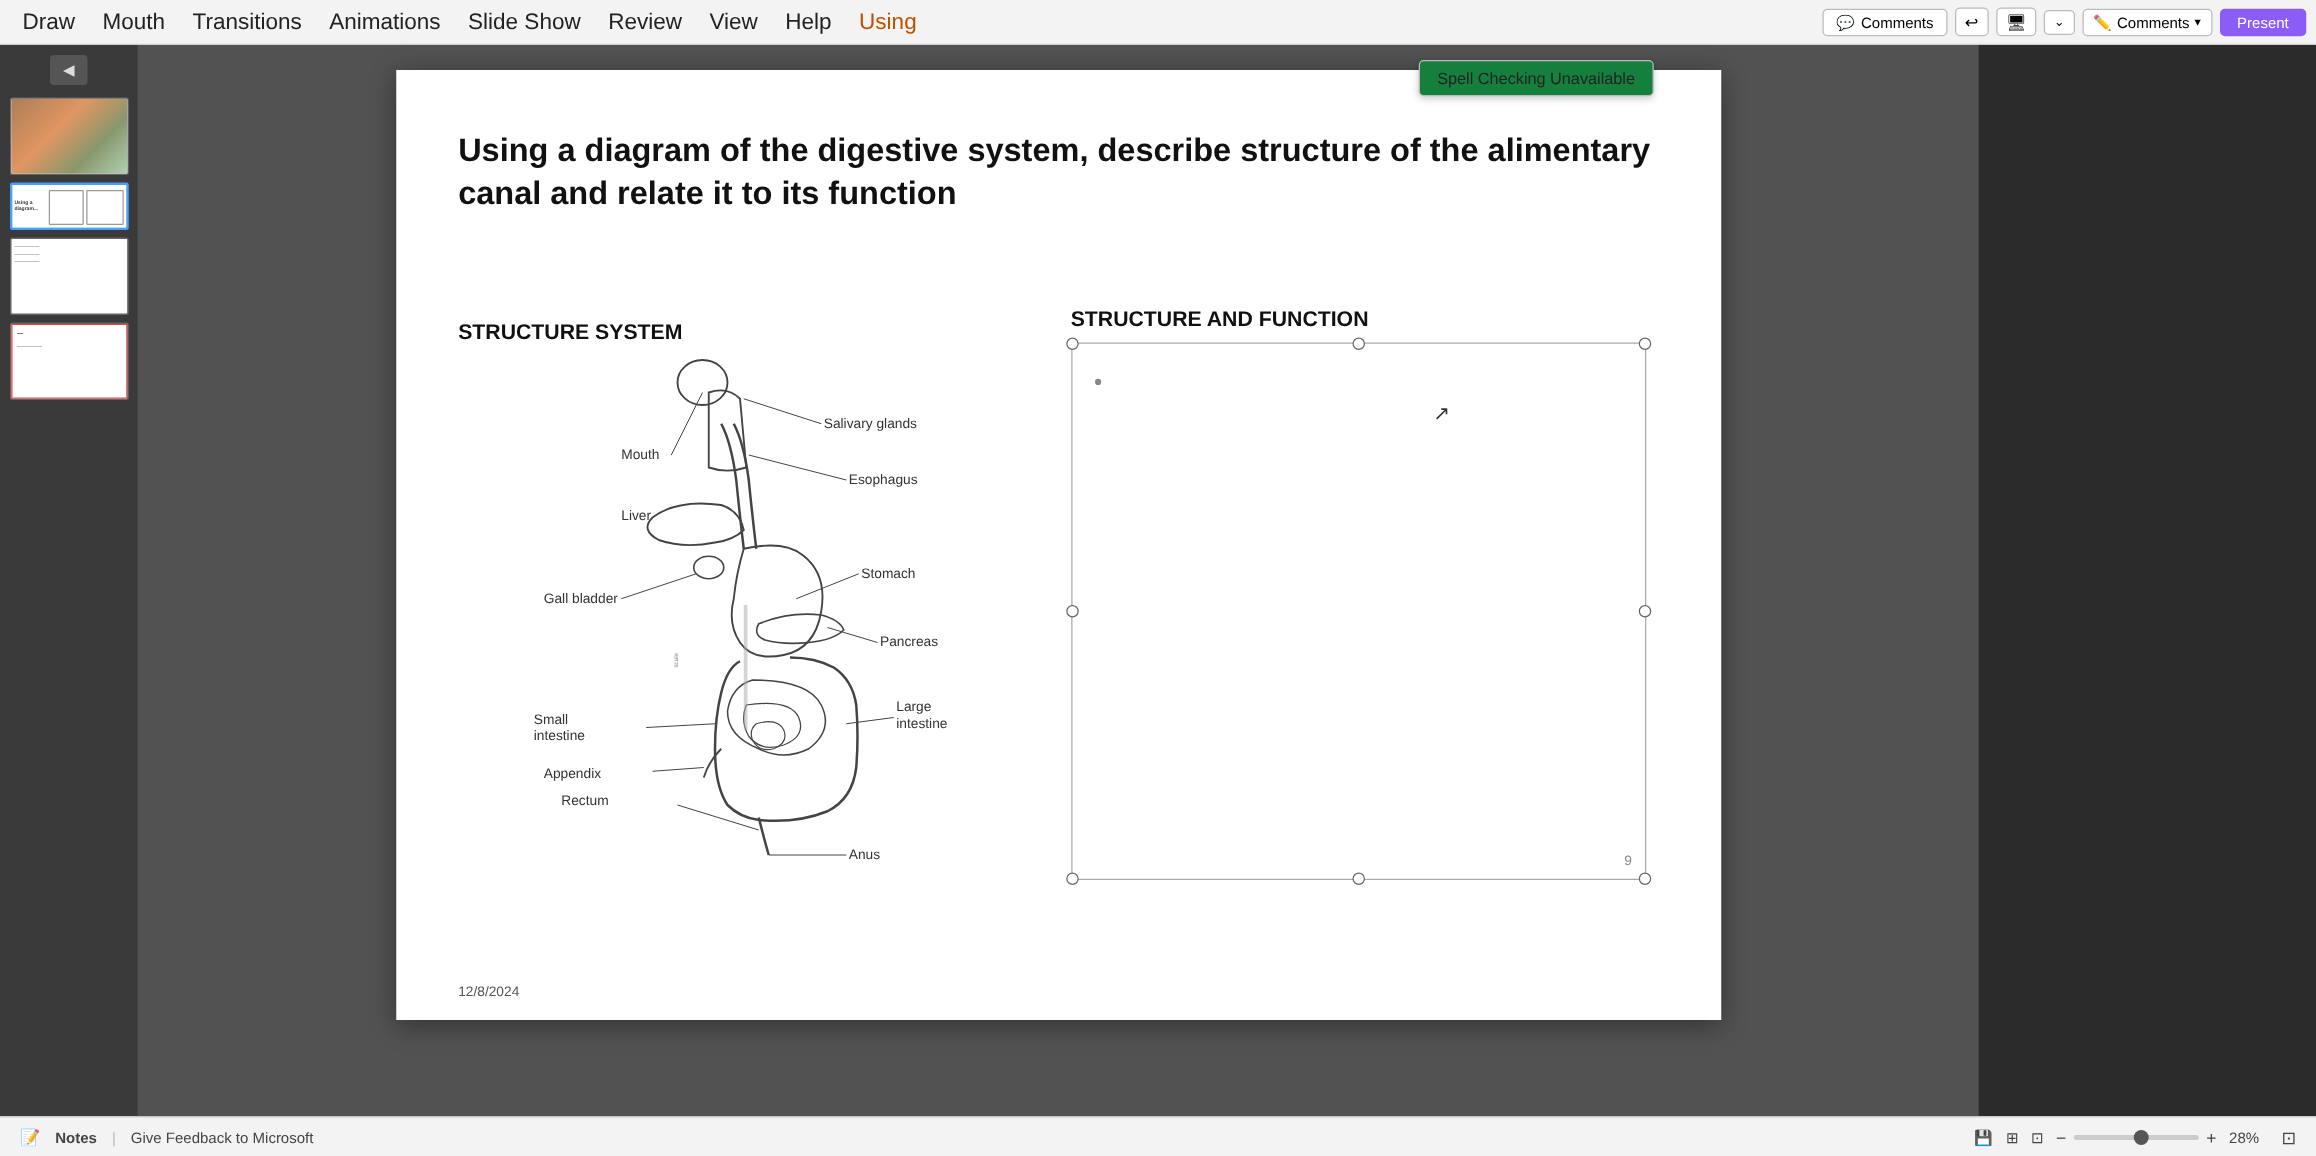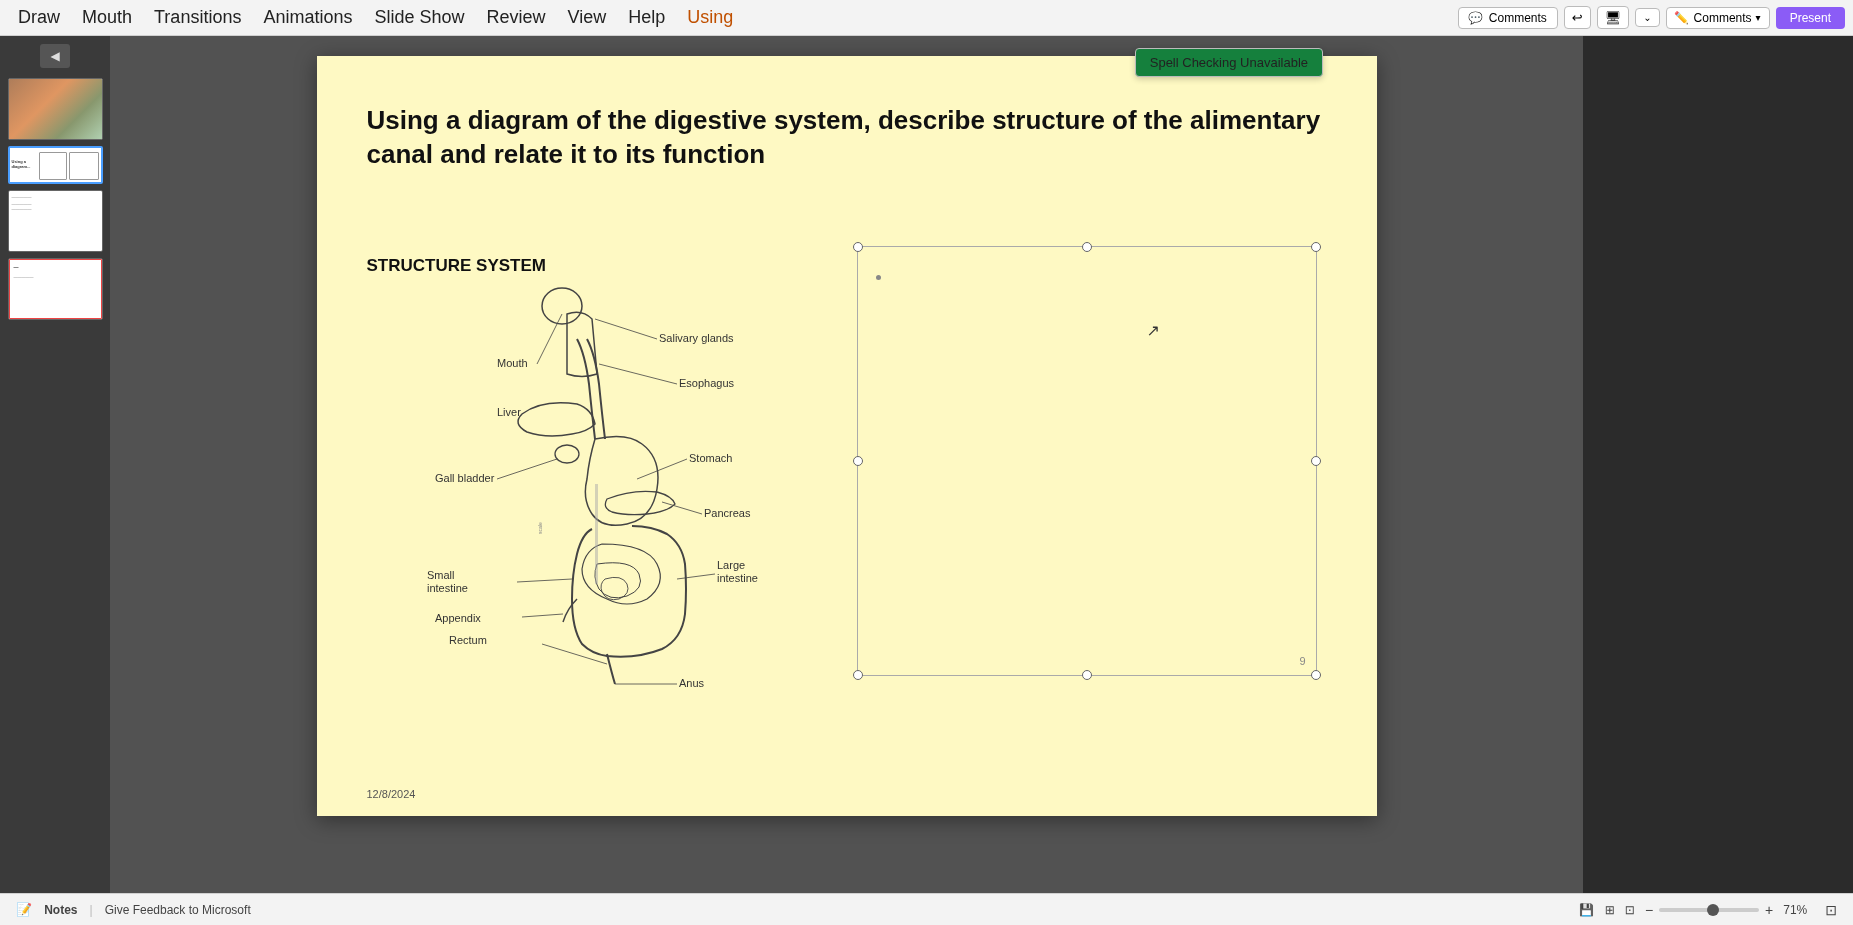--- a/index.html
+++ b/index.html
@@ -142,21 +142,21 @@
 
     
     .right-panel {
       width: 270px;
       background: #2b2b2b;
       flex-shrink: 0;
     }
 
     
     .slide-canvas {
-      background: #fef9c3;
+      background: #ffffff;
       width: 1060px;
       height: 760px;
       position: relative;
       box-shadow: 0 4px 20px rgba(0,0,0,0.4);
       overflow: hidden;
     }
 
     .slide-title {
       position: absolute;
       top: 48px;
@@ -443,20 +443,21 @@
             <line x1="248" y1="400" x2="310" y2="400" stroke="#444" stroke-width="0.8"></line>
             <text x="312" y="403" font-size="11" fill="#333" font-family="Arial">Anus</text>
 
             <rect x="228" y="200" width="3" height="100" fill="#aaa" opacity="0.5"></rect>
             <text x="220" y="205" font-size="5" fill="#888" transform="rotate(-90,220,250)">scale</text>
           </svg>
         </div>
       </div>
 
       <div class="structure-section">
+        <div class="section-title">STRUCTURE AND FUNCTION</div>
 
         <div class="structure-box" style="position:relative;">
 
           <div class="handle" style="top:-5px;left:-5px;"></div>
           <div class="handle" style="top:-5px;left:calc(50% - 5px);"></div>
           <div class="handle" style="top:-5px;right:-5px;"></div>
           <div class="handle" style="top:calc(50% - 5px);left:-5px;"></div>
           <div class="handle" style="top:calc(50% - 5px);right:-5px;"></div>
           <div class="handle" style="bottom:-5px;left:-5px;"></div>
           <div class="handle" style="bottom:-5px;left:calc(50% - 5px);"></div>
@@ -487,16 +488,16 @@
     <span>💾</span>
     <span>⊞</span>
     <span>⊡</span>
     <div class="zoom-slider">
       <span style="cursor:pointer;font-size:14px;">−</span>
       <div class="zoom-track">
         <div class="zoom-thumb"></div>
       </div>
       <span style="cursor:pointer;font-size:14px;">+</span>
     </div>
-    <span style="font-size:12px;min-width:32px;">71%</span>
+    <span style="font-size:12px;min-width:32px;">28%</span>
     <span style="cursor:pointer;font-size:14px;">⊡</span>
   </div>
 </div>
 
 </body></html>

